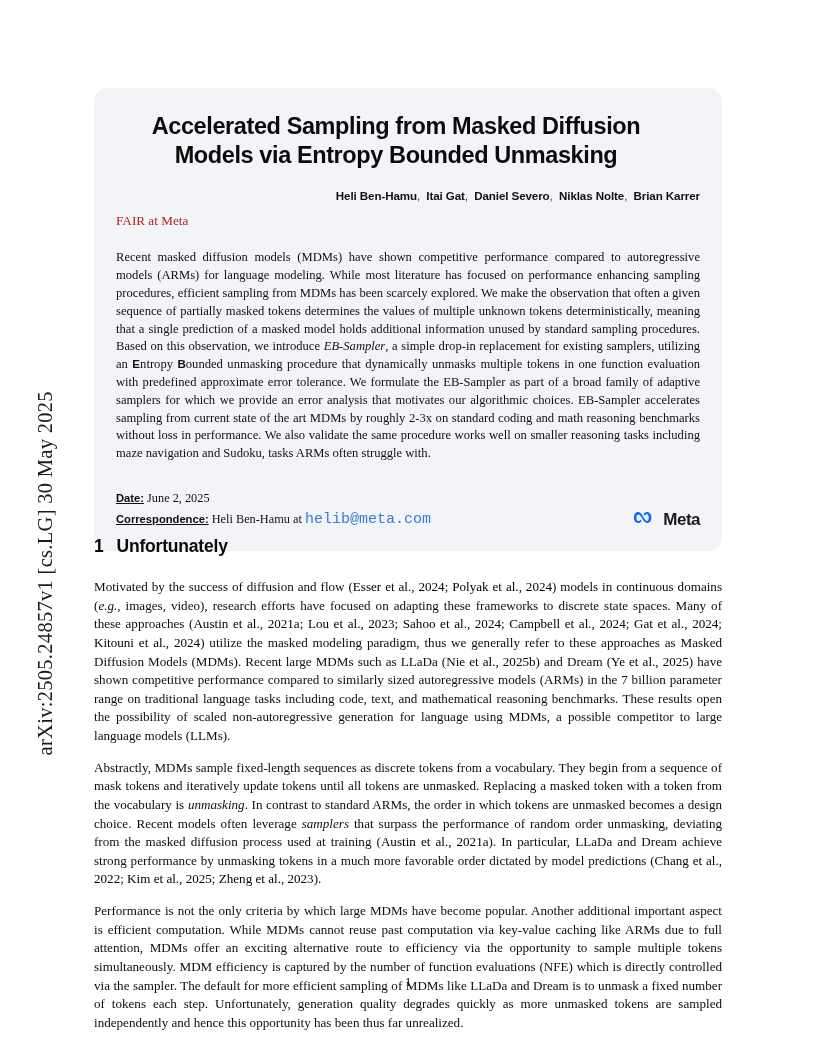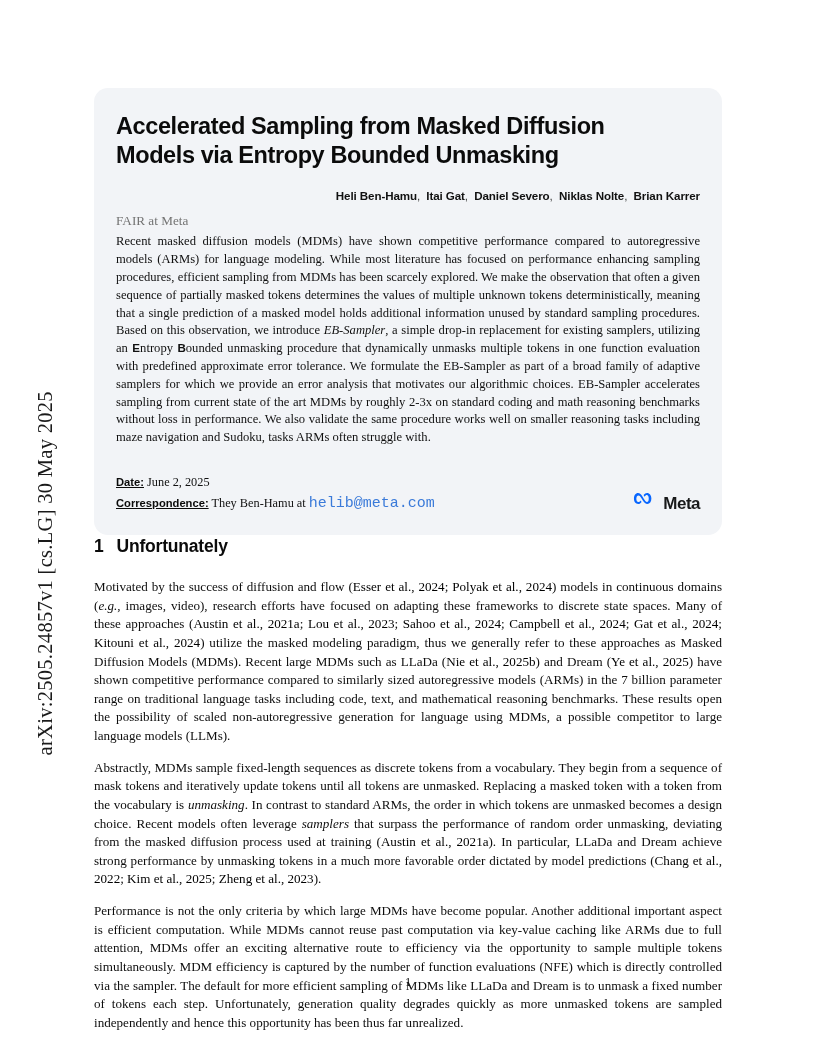--- a/index.html
+++ b/index.html
@@ -53,45 +53,46 @@
 
   #paper-title {
     font-family: "Liberation Sans", sans-serif;
     font-weight: bold;
     font-size: 23.5px;
     line-height: 1.22;
     letter-spacing: -0.4px;
     color: #0b0b0b;
     margin: 0 0 0 0;
     max-width: 560px;
+    text-align: center;
   }
 
   #author-list {
     font-family: "Liberation Sans", sans-serif;
     font-weight: bold;
     font-size: 11.6px;
     letter-spacing: -0.1px;
     color: #111111;
     margin-top: 20px;
     text-align: right;
   }
   #author-list .sep {
     font-weight: normal;
     color: #3a3a3a;
   }
 
   #affiliation {
     font-family: "Liberation Serif", serif;
     font-size: 13.2px;
-    color: #737373;
+    color: #b91c1c;
     margin-top: 11px;
   }
 
   #abstract-body {
-    margin-top: 4px;
+    margin-top: 20px;
     font-family: "Liberation Serif", serif;
     font-size: 12.6px;
     line-height: 1.415;
     text-align: justify;
     text-justify: inter-word;
     color: #101010;
     hyphens: auto;
   }
   #abstract-body .it { font-style: italic; }
   #abstract-body .bld { font-family: "Liberation Sans", sans-serif; font-weight: bold; font-size: 11.6px; }
@@ -115,20 +116,21 @@
     font-family: "Liberation Mono", monospace;
     font-size: 15px;
     color: #3a7ad9;
   }
 
   #meta-logo {
     position: absolute;
     right: 0px;
     bottom: -2px;
     display: flex;
+    align-items: center;
     gap: 9px;
   }
   #meta-logo .wordmark {
     font-family: "Liberation Sans", sans-serif;
     font-weight: bold;
     font-size: 17px;
     letter-spacing: -0.5px;
     color: #18191a;
   }
 
@@ -191,21 +193,21 @@
 
   <div id="abstract-body"><span>Recent masked diffusion models (MDMs) have shown competitive performance compared to autoregressive models (ARMs) for language modeling. While most literature has focused on performance enhancing sampling procedures, efficient sampling from MDMs has been scarcely explored. We make the observation that often a given sequence of partially masked tokens determines the values of multiple unknown tokens deterministically, meaning that a single prediction of a masked model holds additional information unused by standard sampling procedures. Based on this observation, we introduce </span><span class="it">EB-Sampler</span><span>, a simple drop-in replacement for existing samplers, utilizing an </span><span class="bld">E</span><span>ntropy </span><span class="bld">B</span><span>ounded unmasking procedure that dynamically unmasks multiple tokens in one function evaluation with predefined approximate error tolerance. We formulate the EB-Sampler as part of a broad family of adaptive samplers for which we provide an error analysis that motivates our algorithmic choices. EB-Sampler accelerates sampling from current state of the art MDMs by roughly 2-3x on standard coding and math reasoning benchmarks without loss in performance. We also validate the same procedure works well on smaller reasoning tasks including maze navigation and Sudoku, tasks ARMs often struggle with.</span></div>
 
   <div id="meta-block">
     <div>
       <span class="lbl">Date:</span>
       <span>June 2, 2025</span>
     </div>
     <div>
       <span class="lbl">Correspondence:</span>
-      <span>They Ben-Hamu at</span>
+      <span>Heli Ben-Hamu at</span>
       <span class="mailto">helib@meta.com</span>
     </div>
 
     <div id="meta-logo">
       <span>
         <svg width="22" height="15" viewBox="0 0 36 22" aria-hidden="true">
           <path d="M3.2 11.2C3.2 5.9 6.0 2.2 9.8 2.2c3.0 0 5.2 2.1 7.3 5.6l1.6 2.7c2.4 4.0 4.0 6.1 5.8 6.1 1.7 0 2.9-1.9 2.9-5.3 0-3.8-1.3-5.9-3.2-5.9-1.2 0-2.4.8-3.6 2.6l-1.7-2.6C20.7 3.1 22.5 1.8 24.6 1.8c4.1 0 7.1 3.7 7.1 9.3 0 5.4-2.6 8.8-6.6 8.8-2.8 0-5.0-1.7-7.4-5.6l-2.0-3.3C13.9 7.6 12.4 6.0 10.6 6.0c-2.0 0-3.5 2.0-3.5 5.3 0 3.3 1.4 5.4 3.3 5.4 1.3 0 2.5-.8 3.7-2.5l1.6 2.6c-1.5 2.1-3.4 3.3-5.5 3.3C5.9 20.1 3.2 16.6 3.2 11.2z" fill="#0866ff"></path>
         </svg>
       </span>
       <span class="wordmark">Meta</span>

